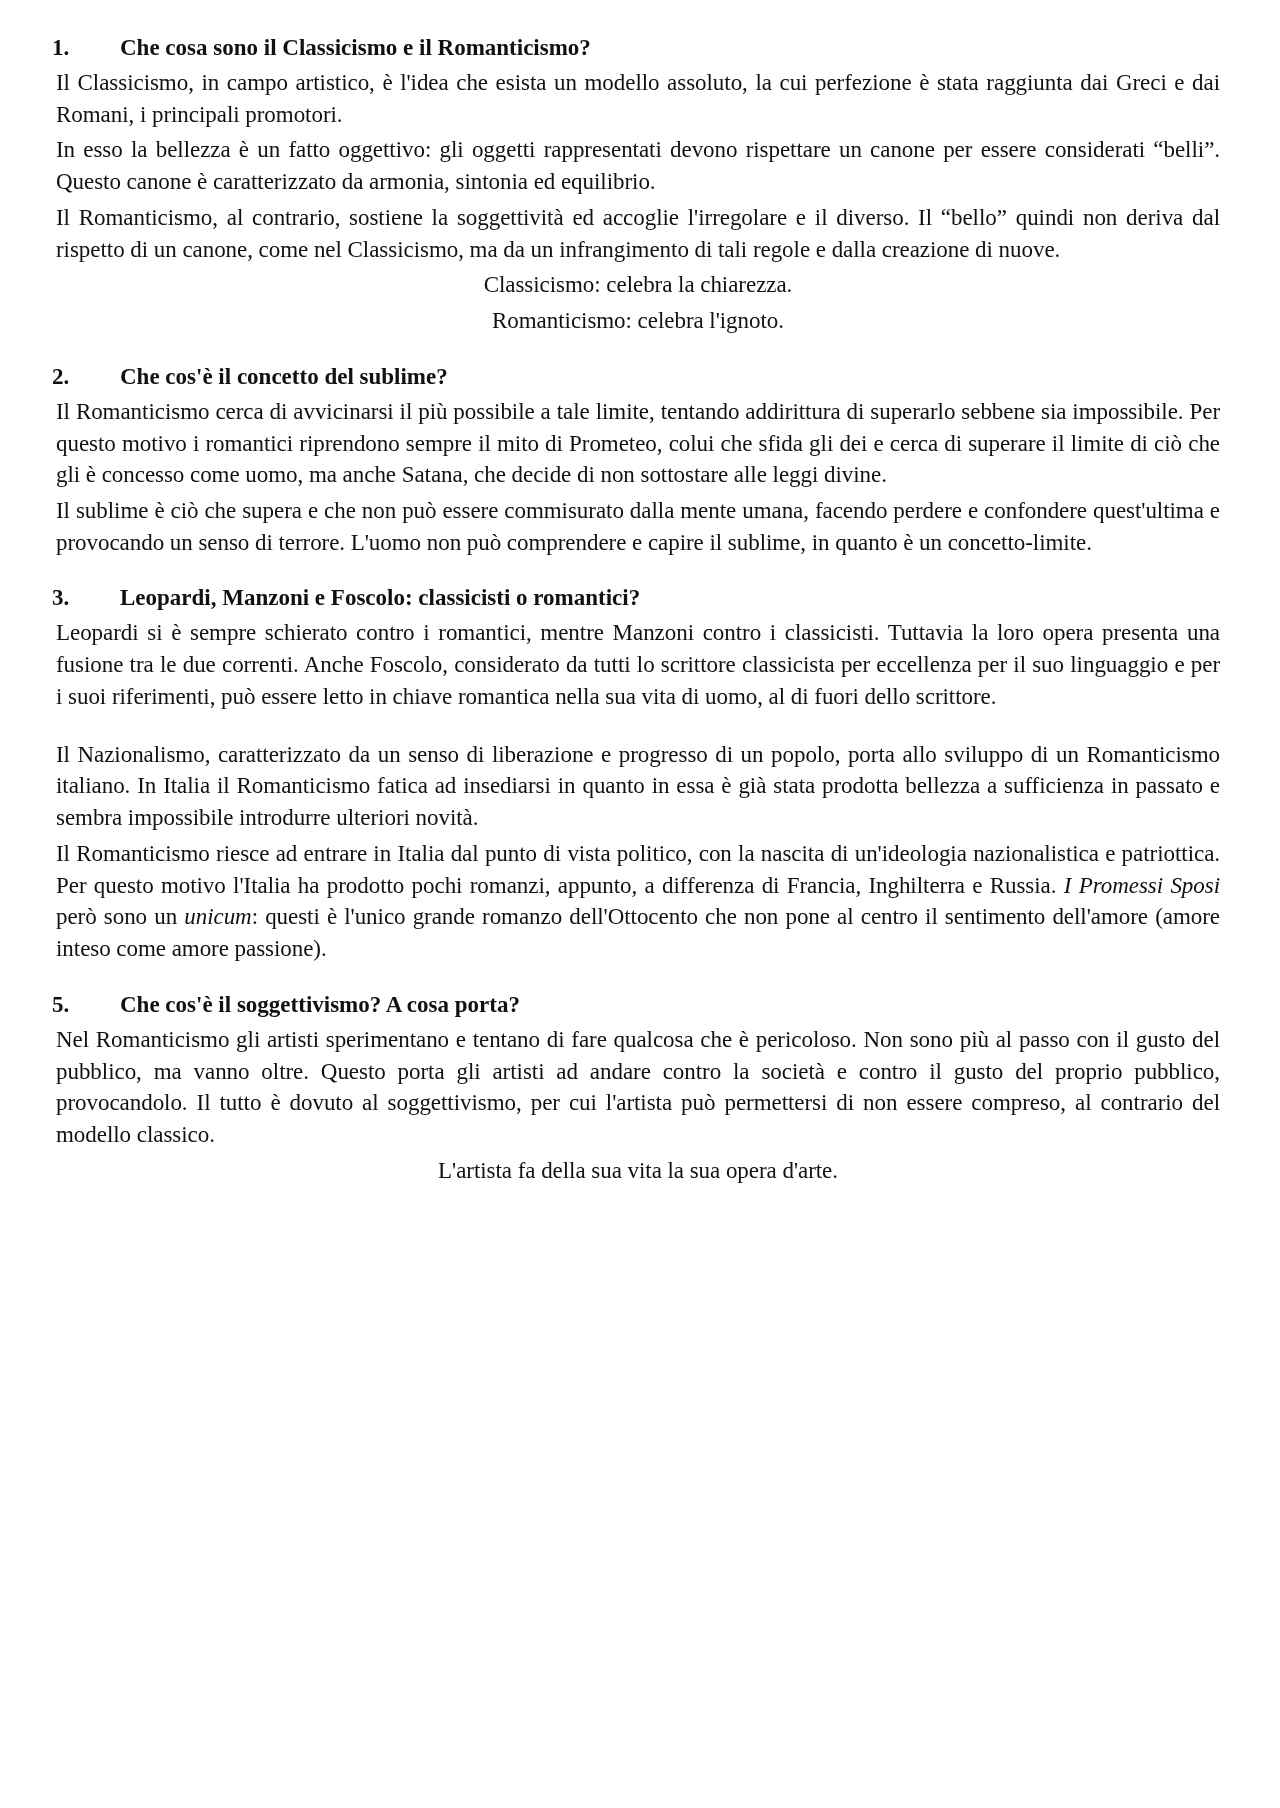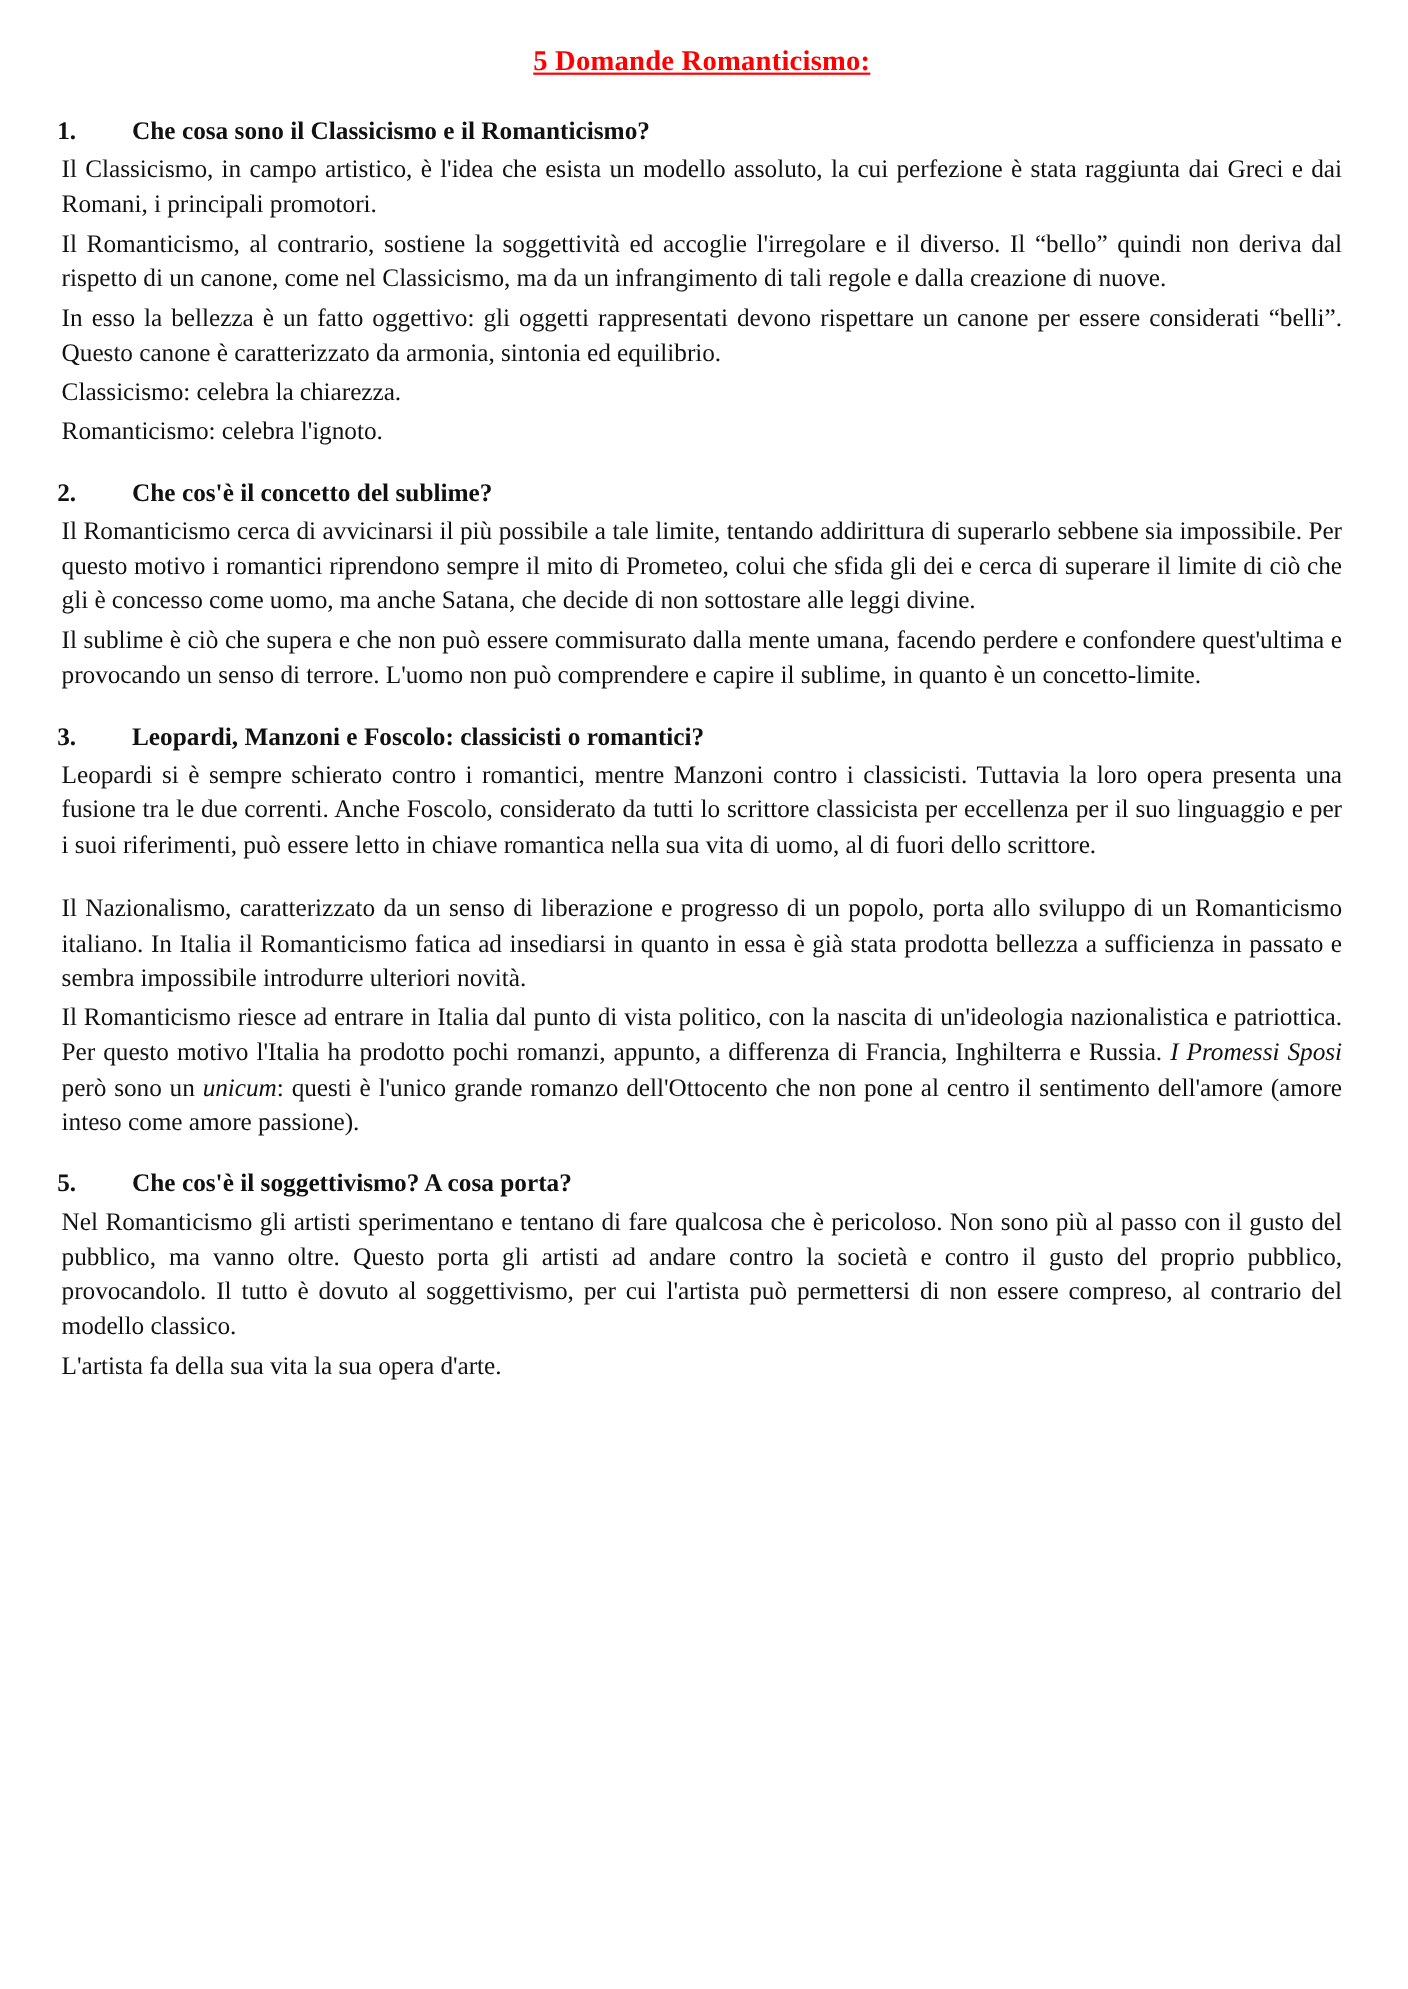--- a/index.html
+++ b/index.html
@@ -49,40 +49,39 @@
     font-size: 23px;
     line-height: 1.38;
     text-align: justify;
     margin: 0;
     letter-spacing: -0.05px;
   }
   .answer p {
     margin: 4px;
   }
   .answer .no-justify {
-    text-align: left;
+    text-align: center;
   }
   em.it {
   }
 </style>
 </head>
 <body>
 
 <div class="page">
 
-  <h1 class="doc-title">5 Domande Romanticismo:</h1>
 
   <section class="qa-block">
     <h2 class="q-heading">
       <span class="q-num">1.</span><span class="q-text">Che cosa sono il Classicismo e il Romanticismo?</span>
     </h2>
     <div class="answer">
       <p>Il Classicismo, in campo artistico, è l'idea che esista un modello assoluto, la cui perfezione è stata raggiunta dai Greci e dai Romani, i principali promotori.</p>
+      <p>In esso la bellezza è un fatto oggettivo: gli oggetti rappresentati devono rispettare un canone per essere considerati “belli”. Questo canone è caratterizzato da armonia, sintonia ed equilibrio.</p>
       <p>Il Romanticismo, al contrario, sostiene la soggettività ed accoglie l'irregolare e il diverso. Il “bello” quindi non deriva dal rispetto di un canone, come nel Classicismo, ma da un infrangimento di tali regole e dalla creazione di nuove.</p>
-      <p>In esso la bellezza è un fatto oggettivo: gli oggetti rappresentati devono rispettare un canone per essere considerati “belli”. Questo canone è caratterizzato da armonia, sintonia ed equilibrio.</p>
       <p class="no-justify">Classicismo: celebra la chiarezza.</p>
       <p class="no-justify">Romanticismo: celebra l'ignoto.</p>
     </div>
   </section>
 
   <section class="qa-block">
     <h2 class="q-heading">
       <span class="q-num">2.</span><span class="q-text">Che cos'è il concetto del sublime?</span>
     </h2>
     <div class="answer">

